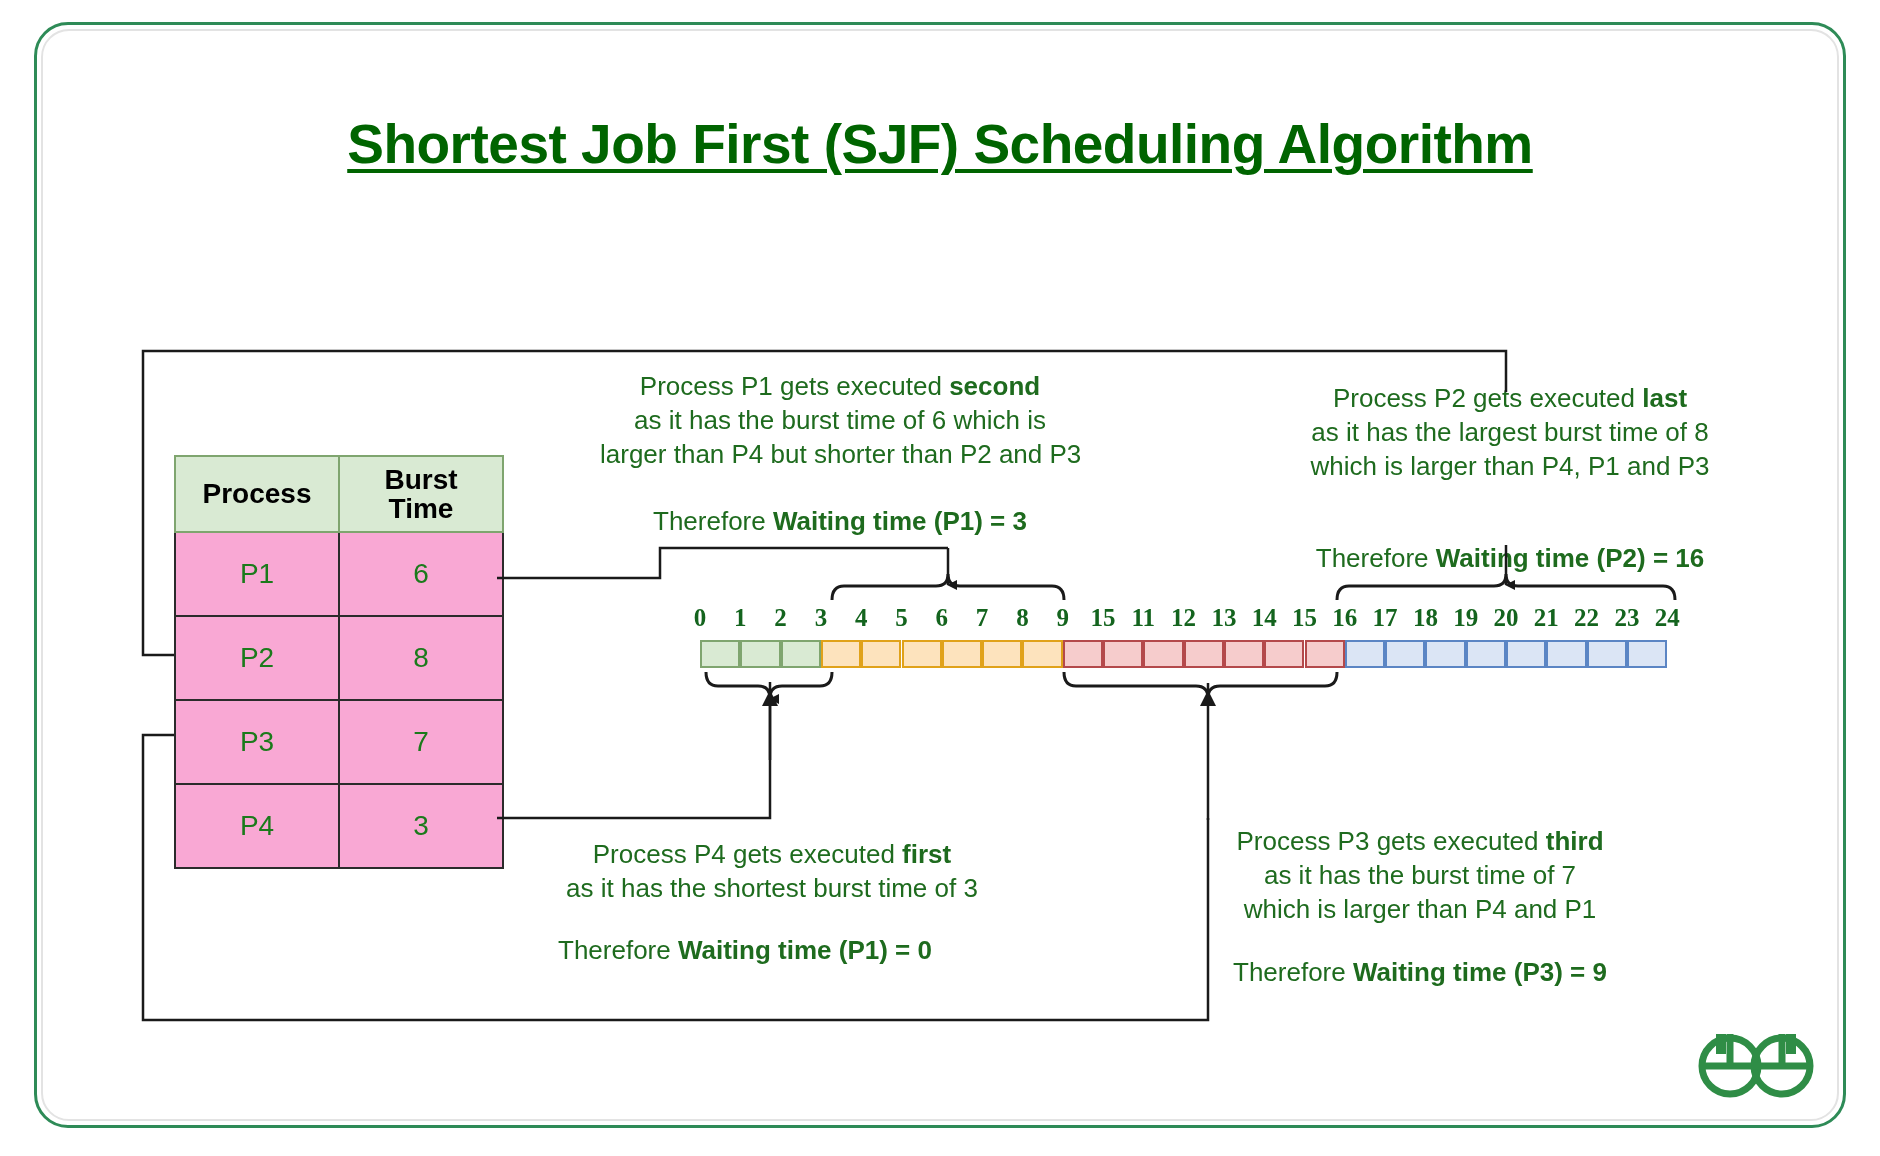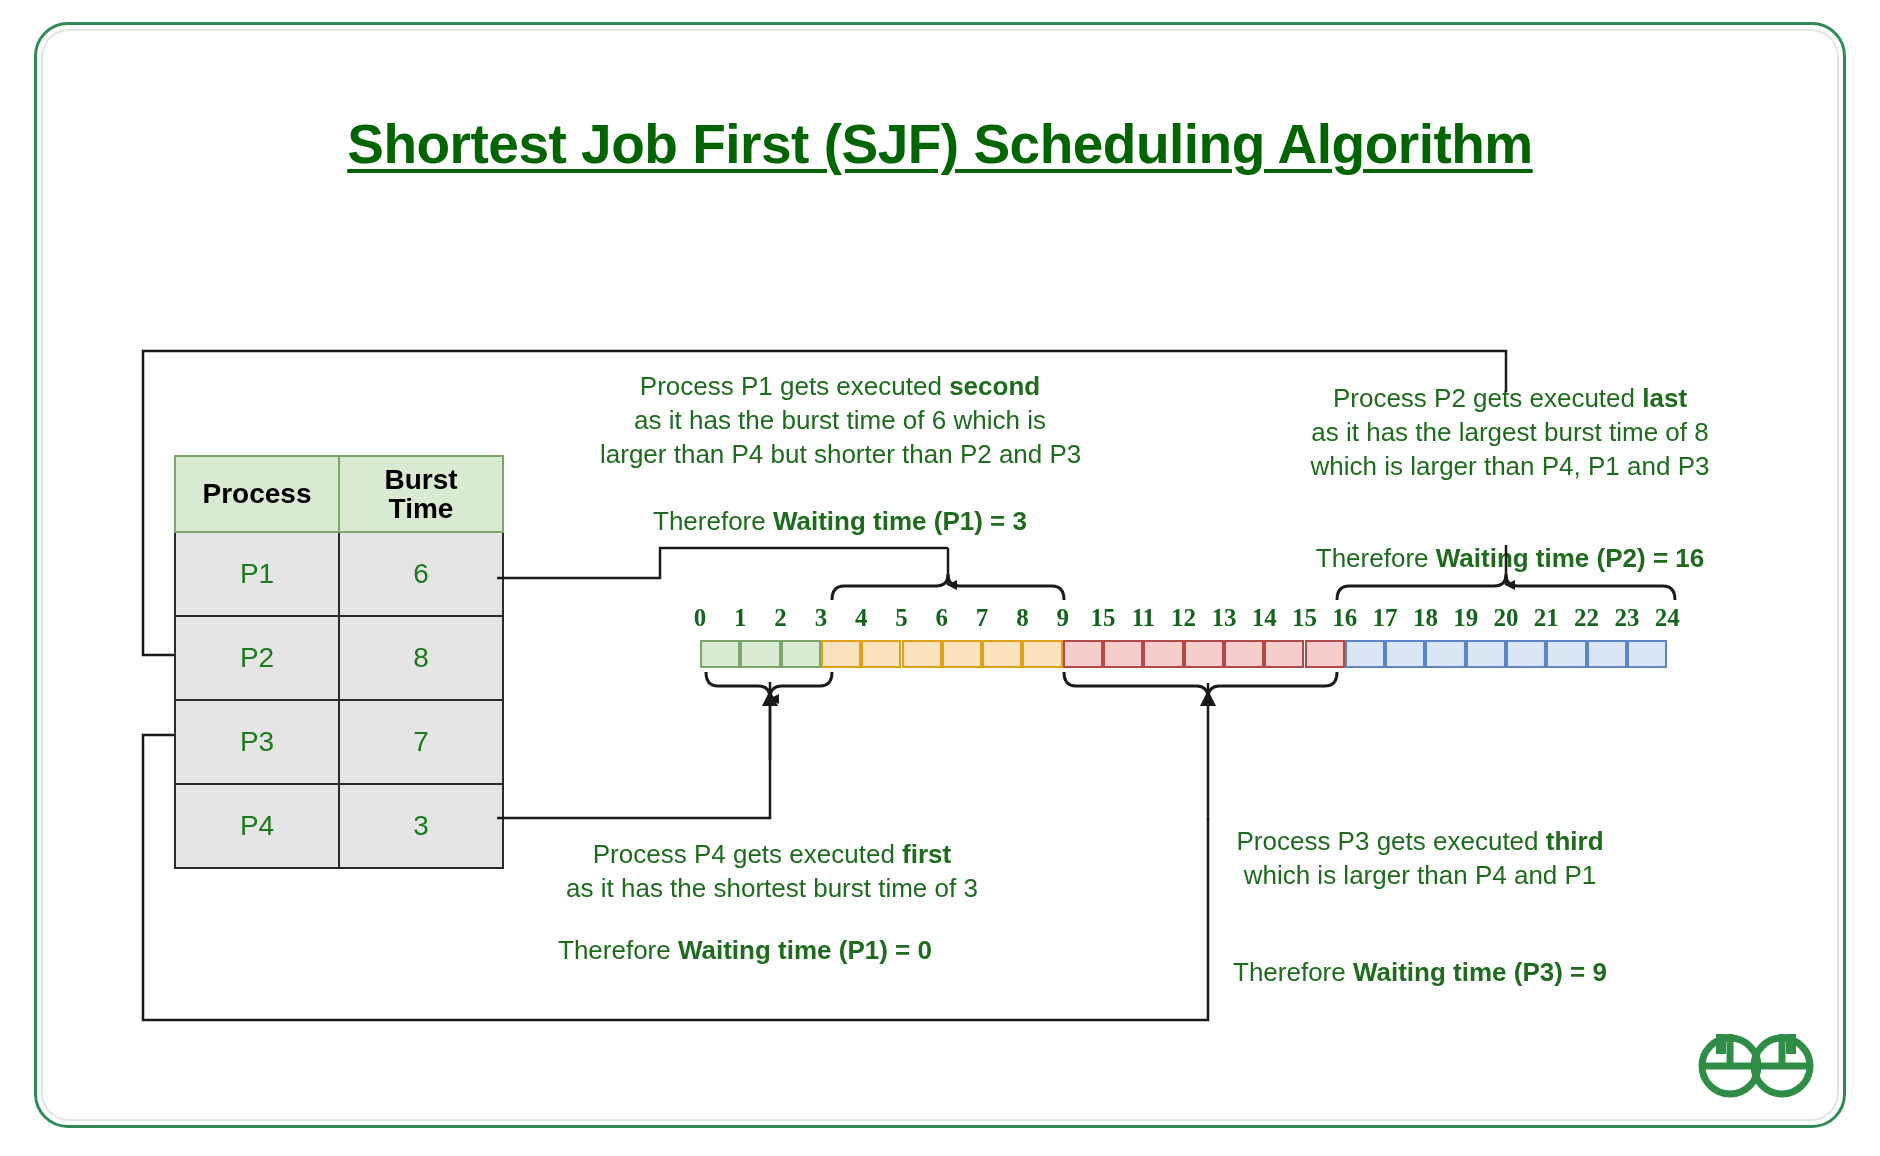--- a/index.html
+++ b/index.html
@@ -55,21 +55,21 @@
     text-decoration-thickness: 4px;
     white-space: nowrap;
   }
 
   
   #process-table {
     position: absolute;
     left: 174px;
     top: 455px;
     border-collapse: collapse;
-    background: #e5e5e5;
+    background: #f9a8d4;
   }
   #process-table th,
   #process-table td {
     border: 2px solid #2b2b2b;
     width: 160px;
     height: 80px;
     text-align: center;
     vertical-align: middle;
     font-size: 28px;
   }
@@ -265,20 +265,21 @@
     <div>as it has the shortest burst time of 3</div>
   </div>
   <div class="note" id="note-p4-therefore" style="left:525px; top:934px; width:440px;">
     <span class="thf">Therefore </span><b>Waiting time (P1) = 0</b>
   </div>
 
   <div class="note" id="note-p3" style="left:1200px; top:825px; width:440px;">
     <div>
       <span class="thf">Process P3 gets executed </span><b>third</b>
     </div>
+    <div>as it has the burst time of 7</div>
     <div>which is larger than P4 and P1</div>
   </div>
   <div class="note" id="note-p3-therefore" style="left:1200px; top:956px; width:440px;">
     <span class="thf">Therefore </span><b>Waiting time (P3) = 9</b>
   </div>
 
   <svg id="overlay" viewBox="0 0 1880 1156">
     <defs>
       <marker id="arrowdown" markerWidth="10" markerHeight="10" refX="5" refY="9" orient="auto" markerUnits="userSpaceOnUse">
         <path d="M0,0 L5,10 L10,0 z" fill="#1a1a1a"></path>

